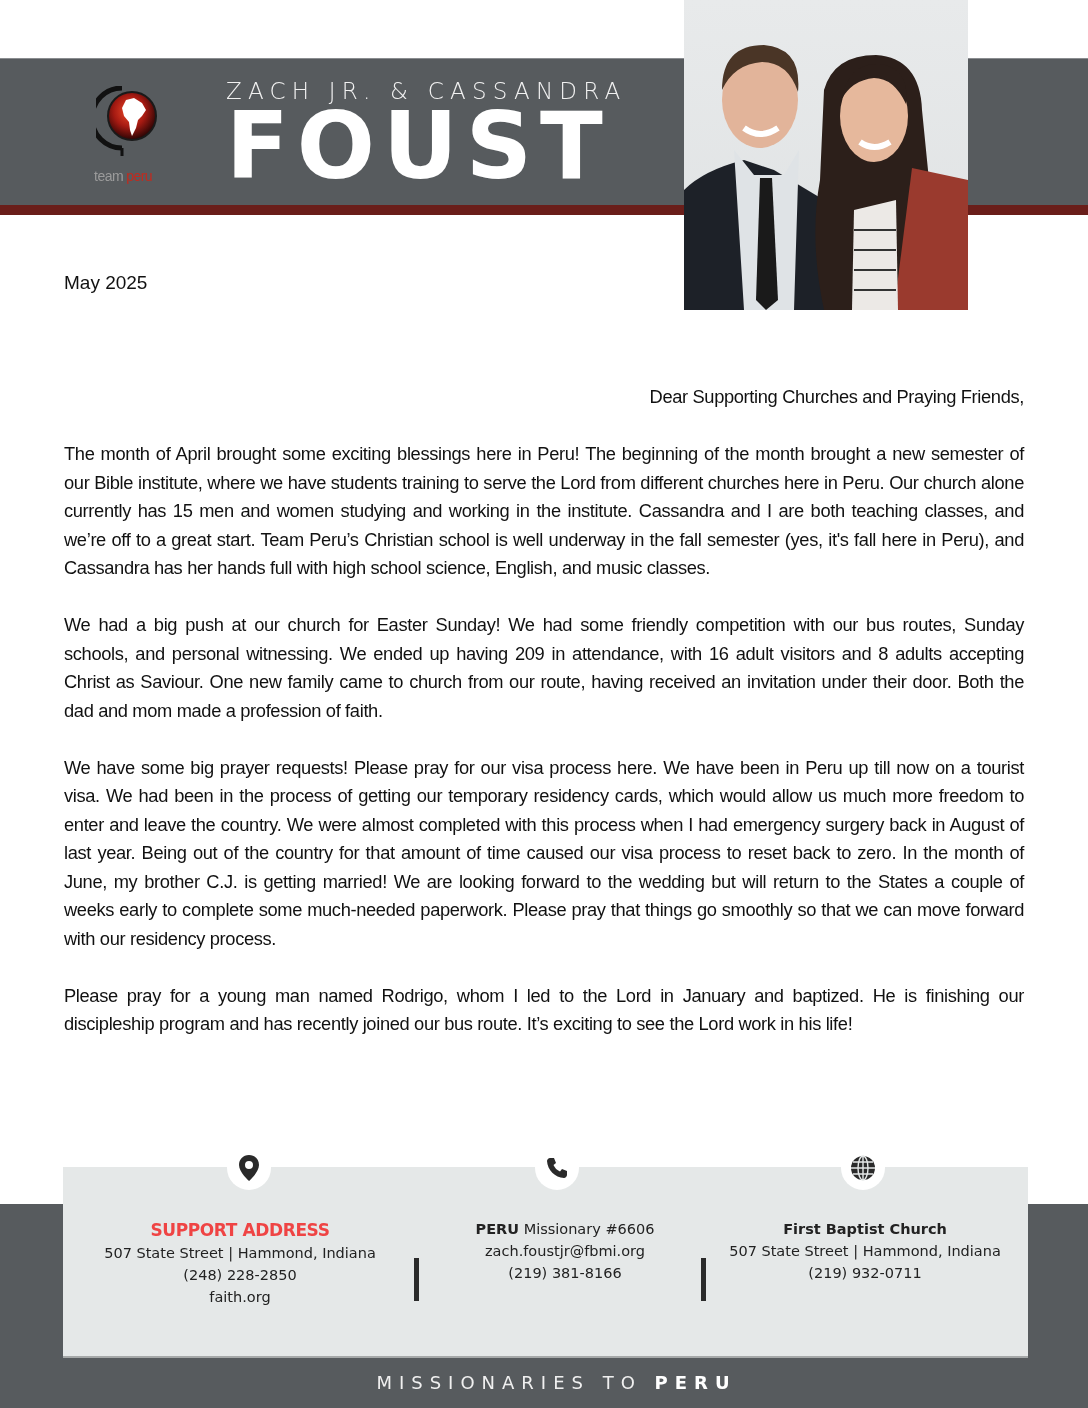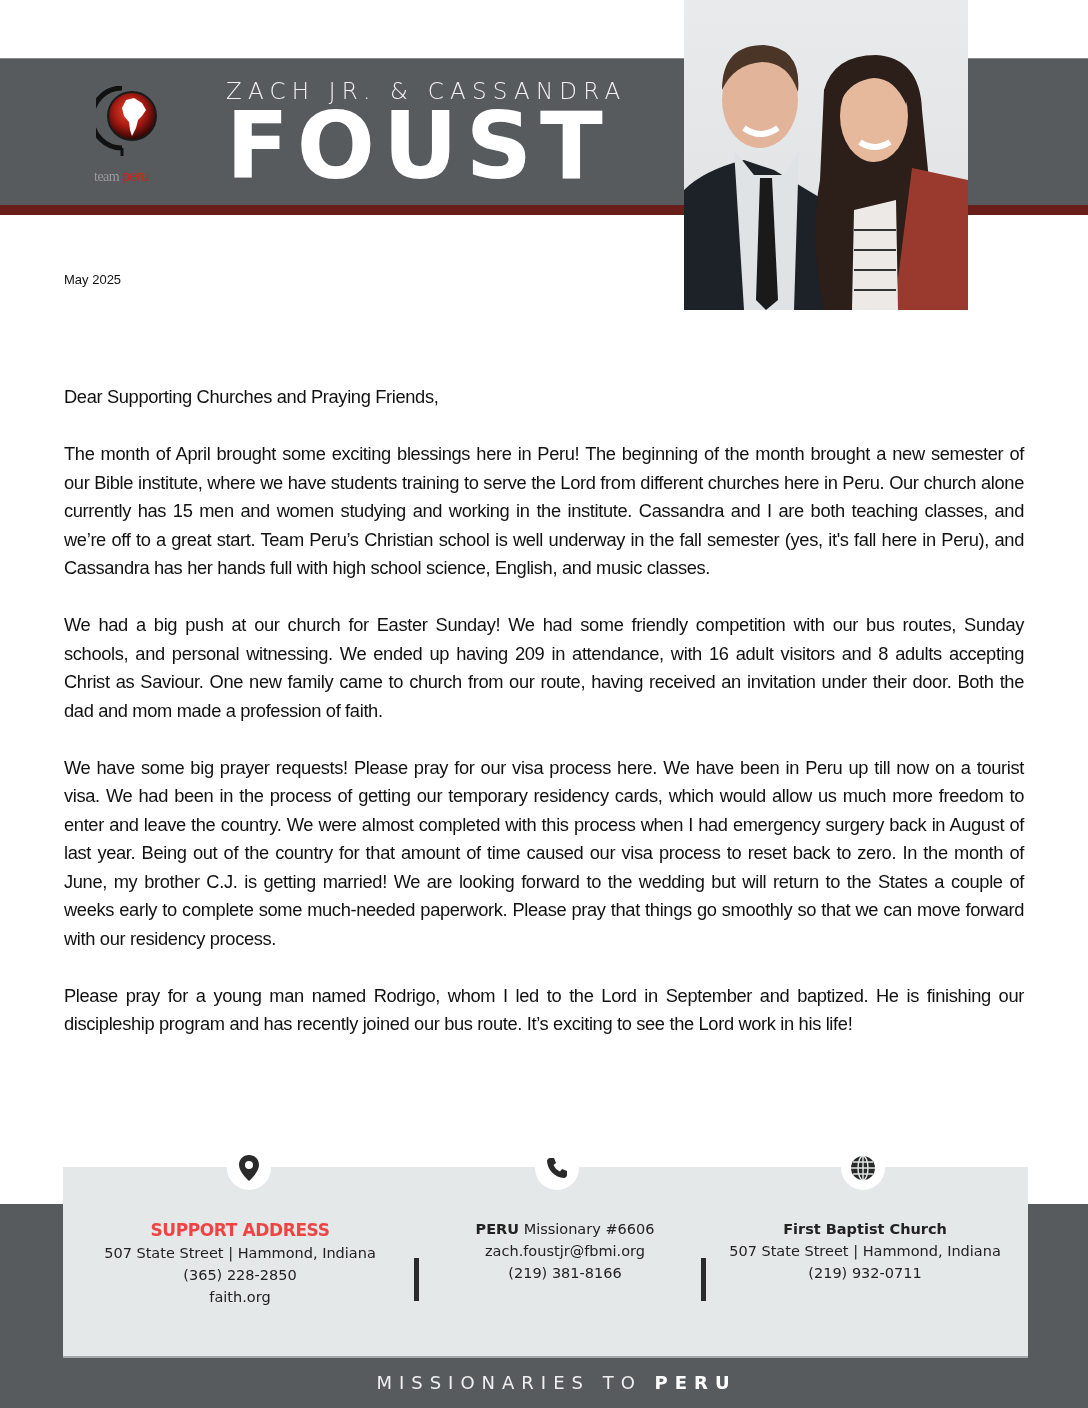--- a/index.html
+++ b/index.html
@@ -6,35 +6,35 @@
     html, body { width: 1088px; height: 1408px; background: #ffffff; overflow: hidden; }
     body { position: relative; font-family: "Liberation Sans", sans-serif; color: #111; }
 
     
     .header-band { position: absolute; left: 0; top: 58px; width: 1088px; height: 147px; background: #575b5e; border-top: 1px solid #8a8d90; }
     .header-stripe { position: absolute; left: 0; top: 205px; width: 1088px; height: 10px; background: #6a1e1a; }
 
     .logo { position: absolute; left: 88px; top: 78px; width: 80px; height: 108px; }
     .logo-globe { position: absolute; left: 8px; top: 8px; width: 64px; height: 70px; }
     .logo-text { position: absolute; left: 6px; top: 90px; font-size: 14px; letter-spacing: -0.5px; white-space: nowrap; }
-    .logo-text .t1 { color: #9b9b9b; font-family: Liberation Serif, serif; }
+    .logo-text .t1 { color: #9b9b9b; }
     .logo-text .t2 { color: #c22a1e; margin-left: 3px; }
 
     .subtitle { position: absolute; left: 226px; top: 78px; font-family: "DejaVu Sans", sans-serif; font-weight: 300; font-size: 23px; letter-spacing: 6.2px; color: #f1f1f1; white-space: nowrap; }
     .title { position: absolute; left: 226px; top: 101px; font-family: "DejaVu Sans", sans-serif; font-weight: bold; font-size: 92px; letter-spacing: 8px; color: #ffffff; line-height: 92px; white-space: nowrap; }
 
     
     .photo { position: absolute; left: 684px; top: 0; width: 284px; height: 310px; background: linear-gradient(#e8eaeb, #dfe2e3); overflow: hidden; }
     .photo svg { position: absolute; left: 0; top: 0; }
 
     
-    .date { position: absolute; left: 64px; top: 272px; font-size: 13px; }
+    .date { position: absolute; left: 64px; top: 272px; font-size: 19px; }
     .letter { position: absolute; left: 64px; top: 383px; width: 960px; font-size: 18.3px; line-height: 28.5px; letter-spacing: -0.35px; text-align: justify; }
     .letter p { margin-bottom: 28.5px; }
-    .letter p.greeting { text-align: left; }
+    .letter p.greeting { text-align: right; }
 
     
     .footer-band { position: absolute; left: 0; top: 1204px; width: 1088px; height: 204px; background: #575b5e; }
     .footer-card { position: absolute; left: 63px; top: 1167px; width: 965px; height: 191px; background: #e5e8e8; border-bottom: 2px solid #a6a9a9; }
     .icon-badge { position: absolute; top: 1146px; width: 44px; height: 44px; border-radius: 50%; background: #ffffff; display: flex; align-items: center; justify-content: center; }
     .footer-col { position: absolute; top: 1218px; text-align: center; font-family: "DejaVu Sans", sans-serif; font-size: 14.5px; color: #222; line-height: 22px; }
     .footer-col .h { color: #ef4444; font-size: 17px; font-weight: bold; letter-spacing: -0.4px; line-height: 24px; }
     .footer-col .b { font-weight: bold; }
     .divider { position: absolute; top: 1258px; width: 5px; height: 43px; background: #2a2a2a; }
     .tagline { position: absolute; left: 0; top: 1372px; width: 1088px; text-align: center; font-family: "DejaVu Sans", sans-serif; font-size: 18px; color: #f0f0f0; letter-spacing: 7px; padding-left: 25px; }
@@ -89,21 +89,21 @@
   </svg>
 </div>
 
 <div class="date">May 2025</div>
 
 <div class="letter">
   <p class="greeting">Dear Supporting Churches and Praying Friends,</p>
   <p>The month of April brought some exciting blessings here in Peru! The beginning of the month brought a new semester of our Bible institute, where we have students training to serve the Lord from different churches here in Peru. Our church alone currently has 15 men and women studying and working in the institute. Cassandra and I are both teaching classes, and we’re off to a great start. Team Peru’s Christian school is well underway in the fall semester (yes, it's fall here in Peru), and Cassandra has her hands full with high school science, English, and music classes.</p>
   <p>We had a big push at our church for Easter Sunday! We had some friendly competition with our bus routes, Sunday schools, and personal witnessing. We ended up having 209 in attendance, with 16 adult visitors and 8 adults accepting Christ as Saviour. One new family came to church from our route, having received an invitation under their door. Both the dad and mom made a profession of faith.</p>
   <p>We have some big prayer requests! Please pray for our visa process here. We have been in Peru up till now on a tourist visa. We had been in the process of getting our temporary residency cards, which would allow us much more freedom to enter and leave the country. We were almost completed with this process when I had emergency surgery back in August of last year. Being out of the country for that amount of time caused our visa process to reset back to zero. In the month of June, my brother C.J. is getting married! We are looking forward to the wedding but will return to the States a couple of weeks early to complete some much-needed paperwork. Please pray that things go smoothly so that we can move forward with our residency process.</p>
-  <p>Please pray for a young man named Rodrigo, whom I led to the Lord in September and baptized. He is finishing our discipleship program and has recently joined our bus route. It’s exciting to see the Lord work in his life!</p>
+  <p>Please pray for a young man named Rodrigo, whom I led to the Lord in January and baptized. He is finishing our discipleship program and has recently joined our bus route. It’s exciting to see the Lord work in his life!</p>
 </div>
 
 <div class="footer-band"></div>
 <div class="footer-card"></div>
 
 <div class="icon-badge" style="left:227px;">
   <svg width="20" height="26" viewBox="0 0 20 26">
       <path d="M10 0 C4 0 0 4.5 0 10 C0 17 10 26 10 26 C10 26 20 17 20 10 C20 4.5 16 0 10 0 Z M10 6 A4 4 0 1 1 10 14 A4 4 0 1 1 10 6 Z" fill="#2a2a2a" fill-rule="evenodd"></path>
     </svg>
 </div>
@@ -116,21 +116,21 @@
   <svg width="26" height="26" viewBox="0 0 26 26">
       <circle cx="13" cy="13" r="12" fill="#2a2a2a"></circle>
       <path d="M1 13 H25 M3 7 H23 M3 19 H23 M13 1 V25" stroke="#e5e8e8" stroke-width="1.4" fill="none"></path>
       <ellipse cx="13" cy="13" rx="5" ry="12" stroke="#e5e8e8" stroke-width="1.4" fill="none"></ellipse>
     </svg>
 </div>
 
 <div class="footer-col" style="left:90px; width:300px;">
   <div class="h">SUPPORT ADDRESS</div>
   <div>507 State Street | Hammond, Indiana</div>
-  <div>(365) 228-2850</div>
+  <div>(248) 228-2850</div>
   <div>faith.org</div>
 </div>
 
 <div class="divider" style="left:414px;"></div>
 
 <div class="footer-col" style="left:430px; width:270px;">
   <div><span class="b">PERU</span> <span>Missionary #6606</span></div>
   <div>zach.foustjr@fbmi.org</div>
   <div>(219) 381-8166</div>
 </div>

